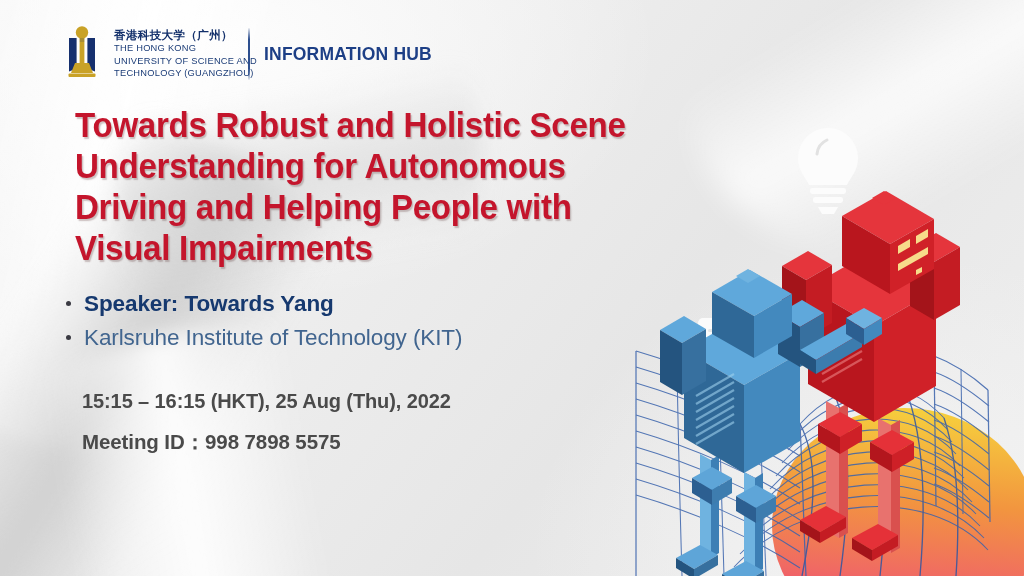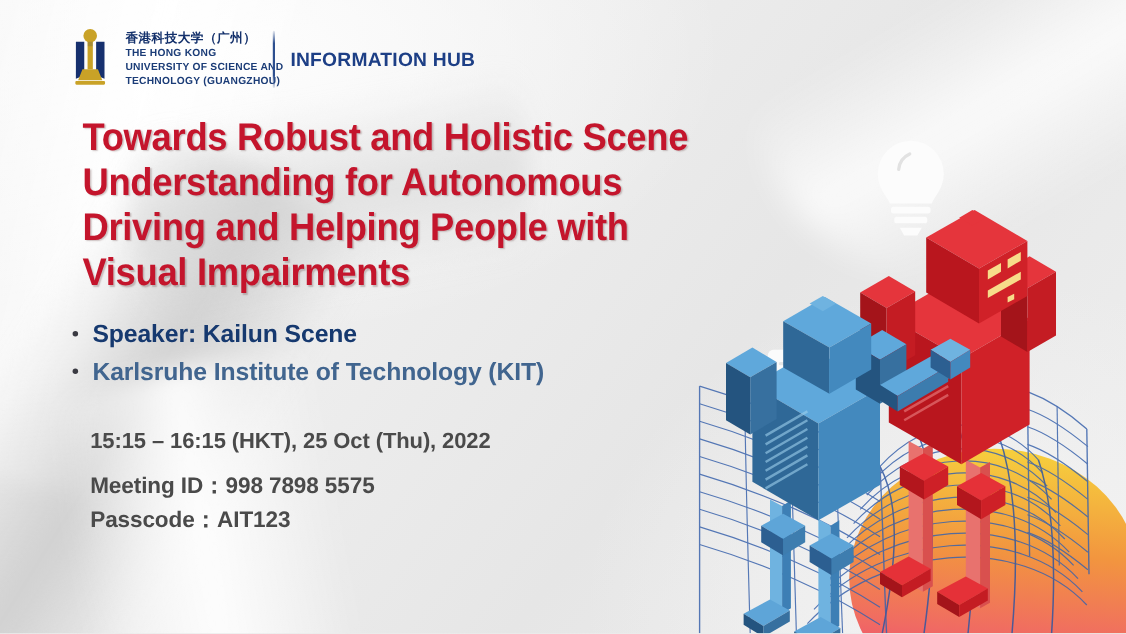--- a/index.html
+++ b/index.html
@@ -63,21 +63,21 @@
     display:flex; align-items:center;
   }
   .hkust-logo { position:absolute; left:59px; top:25px; display:flex; align-items:flex-start; }
   .logo-mark { width:46px; height:56px; position:relative; flex:0 0 auto; }
   .hkust-text { margin-left:9px; padding-top:3px; }
   .hk-cn {
     font-size:11.5px; font-weight:700; color:#13306b; letter-spacing:.4px;
     line-height:1.25; white-space:nowrap;
   }
   .hk-en {
-    font-size:9.3px; font-weight:700; color:#1b3c77; letter-spacing:.25px;
+    font-size:9.3px; font-weight:400; color:#1b3c77; letter-spacing:.25px;
     line-height:1.32; white-space:nowrap;
   }
   .divider {
     position:absolute; left:248px; top:28px; width:2px; height:52px;
     background:linear-gradient(180deg, rgba(30,60,120,.1), #2d4f8f 22%, #2d4f8f 78%, rgba(30,60,120,.1));
     border-radius:2px;
   }
   .ihub { position:absolute; left:264px; top:32px; }
   .ihub-cn {
     font-size:13px; font-weight:700; color:#17387a; letter-spacing:3.4px;
@@ -104,21 +104,21 @@
   .talk-title .ln { display:block; white-space:nowrap; }
 
   .bullets { position:absolute; left:66px; top:291px; }
   .bullet { display:flex; align-items:baseline; margin-bottom:8px; }
   .bullet .dot {
     width:5px; height:5px; border-radius:50%;
     background:#3a3a42; margin-right:13px; flex:0 0 auto;
     position:relative; top:-5px;
   }
   .b-speaker { font-size:22.5px; font-weight:700; color:#16396f; letter-spacing:-.1px; white-space:nowrap; }
-  .b-affil   { font-size:22.5px; font-weight:700; color:#41658f; letter-spacing:-.1px; white-space:nowrap; }
+  .b-affil   { font-size:22.5px; font-weight:400; color:#41658f; letter-spacing:-.1px; white-space:nowrap; }
 
   .meeting { position:absolute; left:82px; top:389px; }
   .mt-time {
     font-size:20px; font-weight:700; color:#4a4a4a;
     letter-spacing:-.1px; white-space:nowrap; line-height:1.2;
     margin-bottom:14px;
   }
   .mt-line {
     font-size:20.5px; font-weight:700; color:#4a4a4a;
     letter-spacing:-.1px; white-space:nowrap; line-height:1.5;
@@ -172,32 +172,31 @@
   <div class="talk-title">
     <span class="ln">Towards Robust and Holistic Scene</span>
     <span class="ln">Understanding for Autonomous</span>
     <span class="ln">Driving and Helping People with</span>
     <span class="ln">Visual Impairments</span>
   </div>
 
   <div class="bullets">
     <div class="bullet">
       <span class="dot"></span>
-      <span class="b-speaker">Speaker: Kailun Scene</span>
+      <span class="b-speaker">Speaker: Towards Yang</span>
     </div>
     <div class="bullet">
       <span class="dot"></span>
       <span class="b-affil">Karlsruhe Institute of Technology (KIT)</span>
     </div>
   </div>
 
   <div class="meeting">
-    <div class="mt-time">15:15 – 16:15 (HKT), 25 Oct (Thu), 2022</div>
+    <div class="mt-time">15:15 – 16:15 (HKT), 25 Aug (Thu), 2022</div>
     <div class="mt-line">Meeting ID：998 7898 5575</div>
-    <div class="mt-line">Passcode：AIT123</div>
   </div>
 
   <div class="illus">
     <svg viewBox="0 0 420 470" xmlns="http://www.w3.org/2000/svg">
       <defs>
         <linearGradient id="blobg" x1="0.45" y1="0" x2="0.35" y2="1">
           <stop offset="0%" stop-color="#F6CE3D"></stop>
           <stop offset="38%" stop-color="#F2953F"></stop>
           <stop offset="70%" stop-color="#F06A63"></stop>
           <stop offset="100%" stop-color="#EE3080"></stop>

